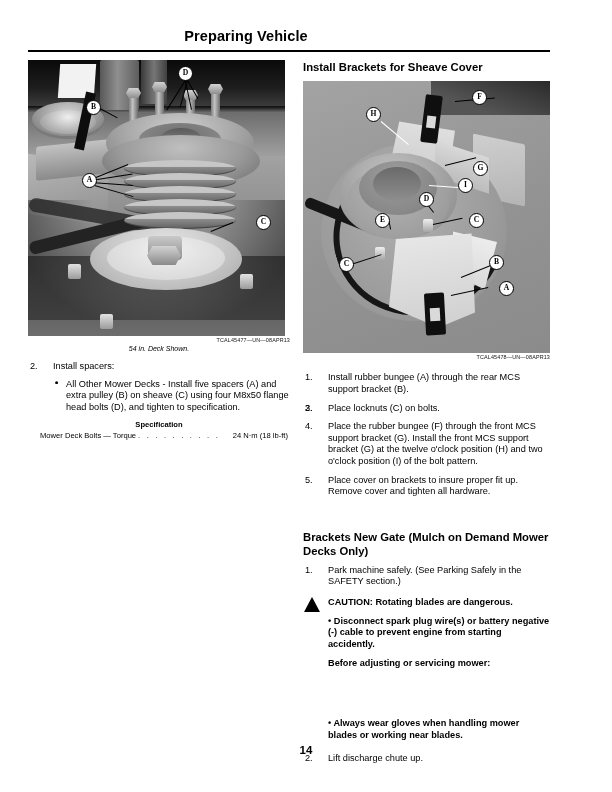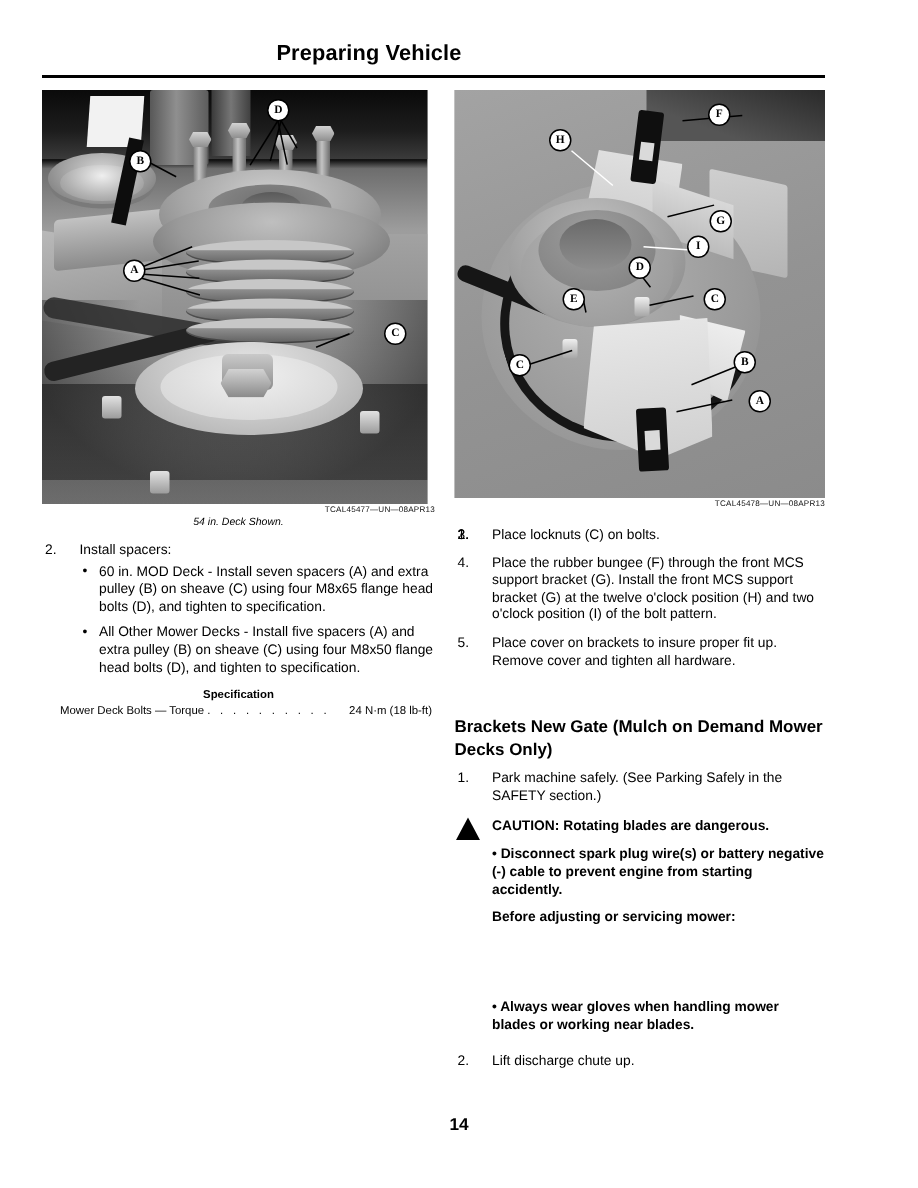--- a/index.html
+++ b/index.html
@@ -288,21 +288,20 @@
       <div class="fig-cap">54 in. Deck Shown.</div>
     </div>
 
     <ol class="steps" style="margin-top:9px;">
       <li>
         <span class="num">2.</span>
         <span>Install spacers:</span>
         <ul class="bullets">
           <li>
             <span class="bl">•</span>
-            <span>60 in. MOD Deck - Install seven spacers (A) and extra pulley (B) on sheave (C) using four M8x65 flange head bolts (D), and tighten to specification.</span>
           </li>
           <li>
             <span class="bl">•</span>
             <span>All Other Mower Decks - Install five spacers (A) and extra pulley (B) on sheave (C) using four M8x50 flange head bolts (D), and tighten to specification.</span>
           </li>
         </ul>
       </li>
     </ol>
 
     <div>
@@ -311,20 +310,21 @@
         <span class="spec-lbl">Mower Deck Bolts — Torque</span>
         <span class="spec-dots">. . . . . . . . . .</span>
         <span class="spec-val">24 N·m (18 lb-ft)</span>
       </div>
     </div>
 
   </div>
 
   <div class="col-right">
 
+    <div class="sec-head">Install Brackets for Sheave Cover</div>
 
     <div class="fig" id="figR">
       <div class="fig-img">
         <div class="rf-bg"></div>
         <div class="rf-topdark"></div>
         <div class="rf-rightpanel"></div>
         <div class="rf-deckring"></div>
         <div class="rf-beltarc"></div>
         <div class="rf-beltleft"></div>
         <div class="rf-brkt-rear"></div>
@@ -366,20 +366,21 @@
         <div class="cal" style="left:170px;top:80px;">G</div>
         <div class="cal" style="left:63px;top:26px;">H</div>
         <div class="cal" style="left:155px;top:97px;">I</div>
       </div>
       <div class="fig-code">TCAL45478—UN—08APR13</div>
     </div>
 
     <ol class="steps" style="margin-top:12px;">
       <li>
         <span class="num">1.</span>
+        <span>Install rubber bungee (A) through the rear MCS support bracket (B).</span>
       </li>
       <li>
         <span class="num">2.</span>
       </li>
       <li>
         <span class="num">3.</span>
         <span>Place locknuts (C) on bolts.</span>
       </li>
       <li>
         <span class="num">4.</span>

